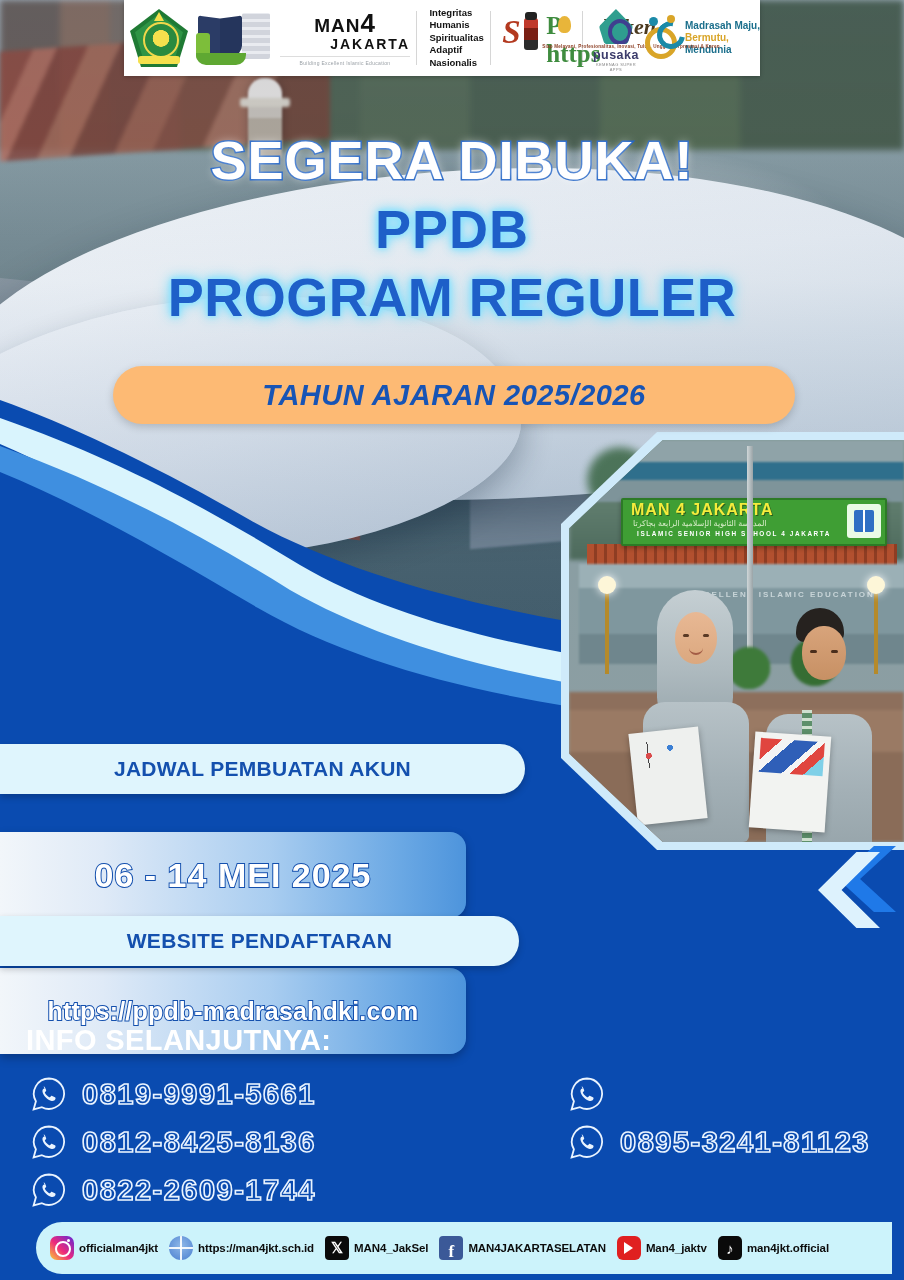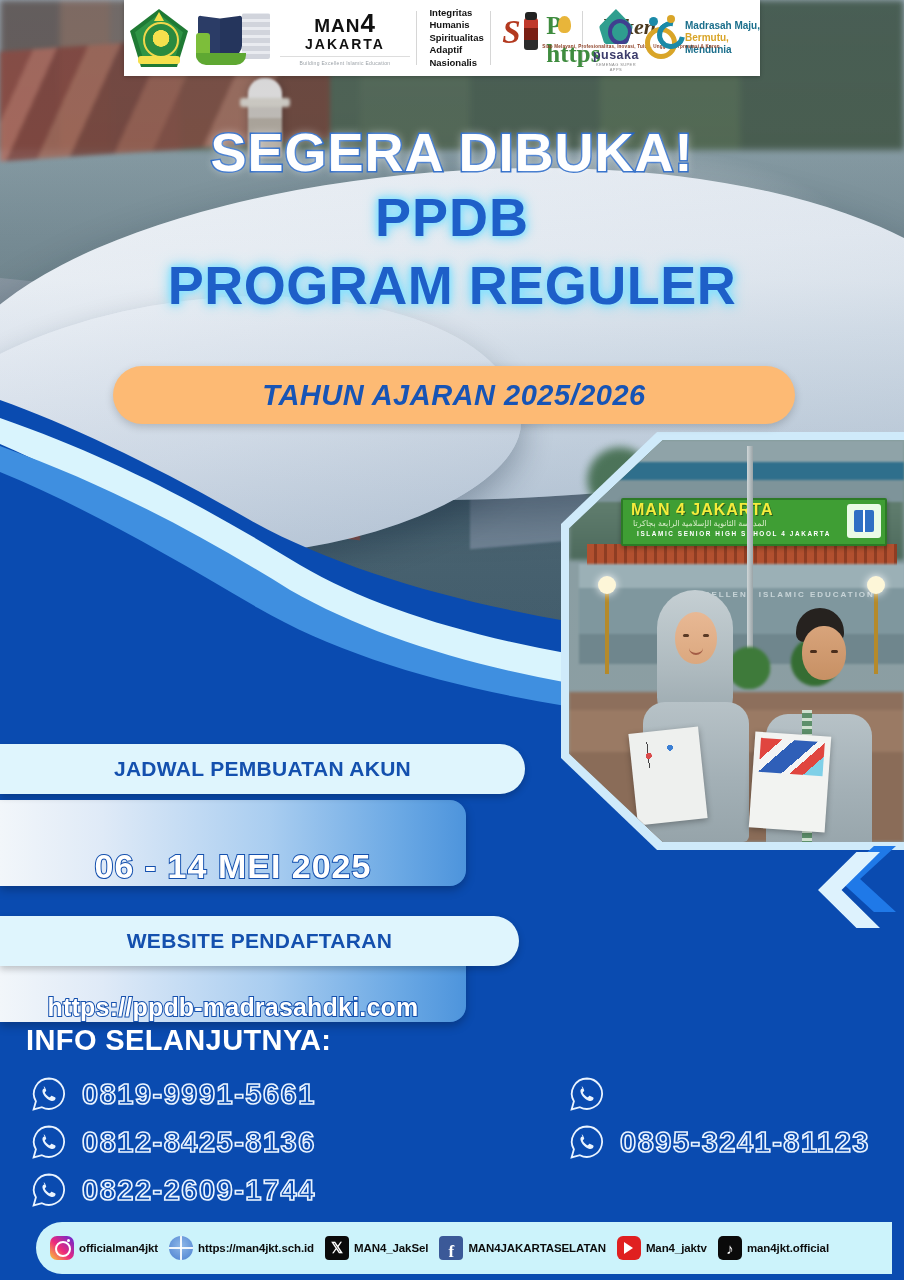--- a/index.html
+++ b/index.html
@@ -89,21 +89,21 @@
   .bookbld .bk-base{position:absolute;left:0px;bottom:2px;width:50px;height:12px;background:#5fa832;
     border-radius:0 0 10px 10px;}
   .bookbld .bk-base2{position:absolute;left:0px;bottom:8px;width:14px;height:26px;background:#7dbe3a;border-radius:3px;}
   .bookbld .bld{position:absolute;right:0px;top:4px;width:28px;height:46px;
     background:repeating-linear-gradient(0deg,#c9cdd6 0 5px,#e6e8ee 5px 8px),
                repeating-linear-gradient(90deg,#c9cdd6 0 5px,#eceef3 5px 8px);
     opacity:.85;border-radius:2px;}
   .manbox{margin-left:10px;width:130px;text-align:center;color:#111;}
   .man-l1{font-size:19px;font-weight:700;letter-spacing:1px;line-height:1;}
   .man-l1 b{font-size:26px;}
-  .man-l2{font-size:14px;font-weight:700;letter-spacing:2px;line-height:1.15;}
+  .man-l2{font-size:14px;font-weight:700;letter-spacing:2px;line-height:1.15;text-align:right;}
   .man-tag{font-size:5px;color:#9aa0a6;margin-top:4px;border-top:1px solid #ddd;padding-top:3px;letter-spacing:.3px;}
   .values{font-size:9.5px;font-weight:700;color:#111;line-height:1.32;margin-left:7px;white-space:nowrap;}
   
   .pitung{width:160px;height:60px;position:relative;margin-left:6px;}
   .pit-s{position:absolute;left:0;top:6px;font-size:33px;font-weight:700;color:#b3391f;font-family:"Liberation Serif",serif;font-style:italic;}
   .pit-fig{position:absolute;left:22px;top:10px;width:14px;height:32px;
     background:linear-gradient(180deg,#c0392b 0 10px,#7a1f14 10px 22px,#2b2b2b 22px 32px);border-radius:3px;}
   .pit-fig:after{content:"";position:absolute;left:1px;top:-6px;width:12px;height:8px;background:#222;border-radius:3px;}
   .pit-word{position:absolute;left:44px;top:4px;font-size:25px;font-weight:700;color:#3f8c3f;font-family:"Liberation Serif",serif;}
   .pit-o{position:absolute;left:56px;top:8px;width:13px;height:17px;background:#e8b53a;border-radius:50% 50% 40% 40%;}
@@ -124,21 +124,21 @@
   .mmb-ico .c2{position:absolute;left:14px;top:6px;width:18px;height:18px;border:5px solid #1b8aa8;border-radius:50%;border-right-color:transparent;transform:rotate(-35deg);}
   .mmb-ico .h1{position:absolute;left:6px;top:2px;width:9px;height:9px;border-radius:50%;background:#1b8aa8;}
   .mmb-ico .h2{position:absolute;left:24px;top:0px;width:8px;height:8px;border-radius:50%;background:#d9a528;}
   .mmb-txt{font-size:10px;font-weight:700;line-height:1.22;margin-left:2px;white-space:nowrap;}
   .mmb-txt .l1{color:#1b6f8c;} .mmb-txt .l2{color:#d9a528;} .mmb-txt .l3{color:#1b6f8c;}
 
   
   .headings{position:absolute;left:0;top:120px;width:904px;text-align:center;z-index:20;}
   .h-segera{font-size:54px;font-weight:800;color:#ffffff;letter-spacing:1px;
     -webkit-text-stroke:3px #1b5fc4;paint-order:stroke fill;
-    text-shadow:0 0 10px rgba(255,255,255,.55);margin:4px;line-height:1.05;}
+    text-shadow:0 0 10px rgba(255,255,255,.55);margin:12px;line-height:1.05;}
   .h-ppdb{font-size:54px;font-weight:800;color:#1e5fc8;letter-spacing:1px;margin:8px 0 0;
     text-shadow:0 0 4px #8fe6ff,0 0 9px #7fe0ff,0 0 14px #6fd9ff;line-height:1.05;}
   .h-prog{font-size:54px;font-weight:800;color:#1e5fc8;letter-spacing:.5px;margin:12px 0 0;
     text-shadow:0 0 4px #8fe6ff,0 0 9px #7fe0ff,0 0 15px #6fd9ff;line-height:1.05;}
   .tahun-pill{position:absolute;left:113px;top:366px;width:682px;height:58px;background:#fdba74;
     border-radius:29px;display:flex;align-items:center;justify-content:center;z-index:20;
     box-shadow:0 3px 8px rgba(0,0,0,.18);}
   .tahun-pill span{font-size:29px;font-weight:700;font-style:italic;color:#1754b5;letter-spacing:.5px;}
 
   
@@ -219,22 +219,22 @@
     background:#ddf2fd;clip-path:polygon(62% 0,100% 0,38% 50%,100% 100%,62% 100%,0 50%);}
 
   
   .pill{position:absolute;left:0;height:50px;background:#dff5fd;border-radius:0 25px 25px 0;
     display:flex;align-items:center;justify-content:center;z-index:22;box-shadow:0 3px 7px rgba(0,0,0,.22);}
   .pill span{font-size:21px;font-weight:800;color:#1450ae;letter-spacing:.3px;}
   .pill.p1{top:744px;width:525px;}
   .pill.p2{top:916px;width:519px;}
   .band{position:absolute;left:0;width:466px;height:86px;z-index:21;
     background:linear-gradient(90deg,#f2f6fa 0%,#dfeaf7 22%,#a9cdf0 58%,#6aa8e4 86%,#4d94dc 100%);
-    border-radius:0 16px 16px 0;display:flex;align-items:flex-end;justify-content:center;
-    box-shadow:0 4px 10px rgba(0,0,0,.25);}
+    border-radius:0 16px 16px 0;display:flex;align-items:center;justify-content:center;
+    box-shadow:0 4px 10px rgba(0,0,0,.25);margin-top:32px;}
   .band.b1{top:800px;}
   .band.b2{top:936px;}
   .band .val{font-size:34px;font-weight:800;color:#ffffff;letter-spacing:1px;
     -webkit-text-stroke:2px #1450ae;paint-order:stroke fill;}
   .band .url{font-size:25px;font-weight:800;color:#ffffff;letter-spacing:.2px;
     -webkit-text-stroke:2px #1450ae;paint-order:stroke fill;}
 
   
   .info-title{position:absolute;left:26px;top:1024px;font-size:29px;font-weight:800;color:#ffffff;
     letter-spacing:.4px;z-index:22;}

